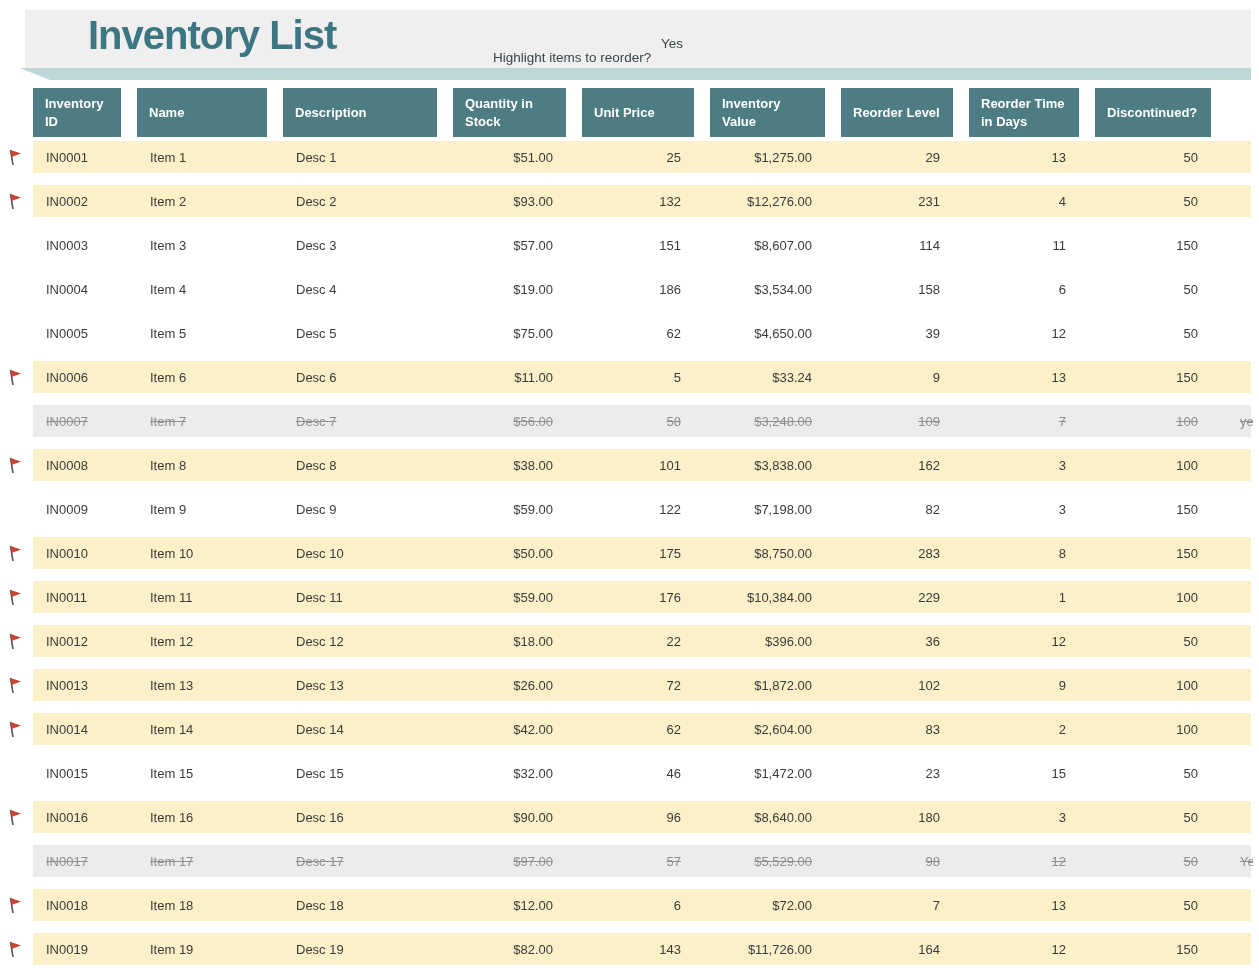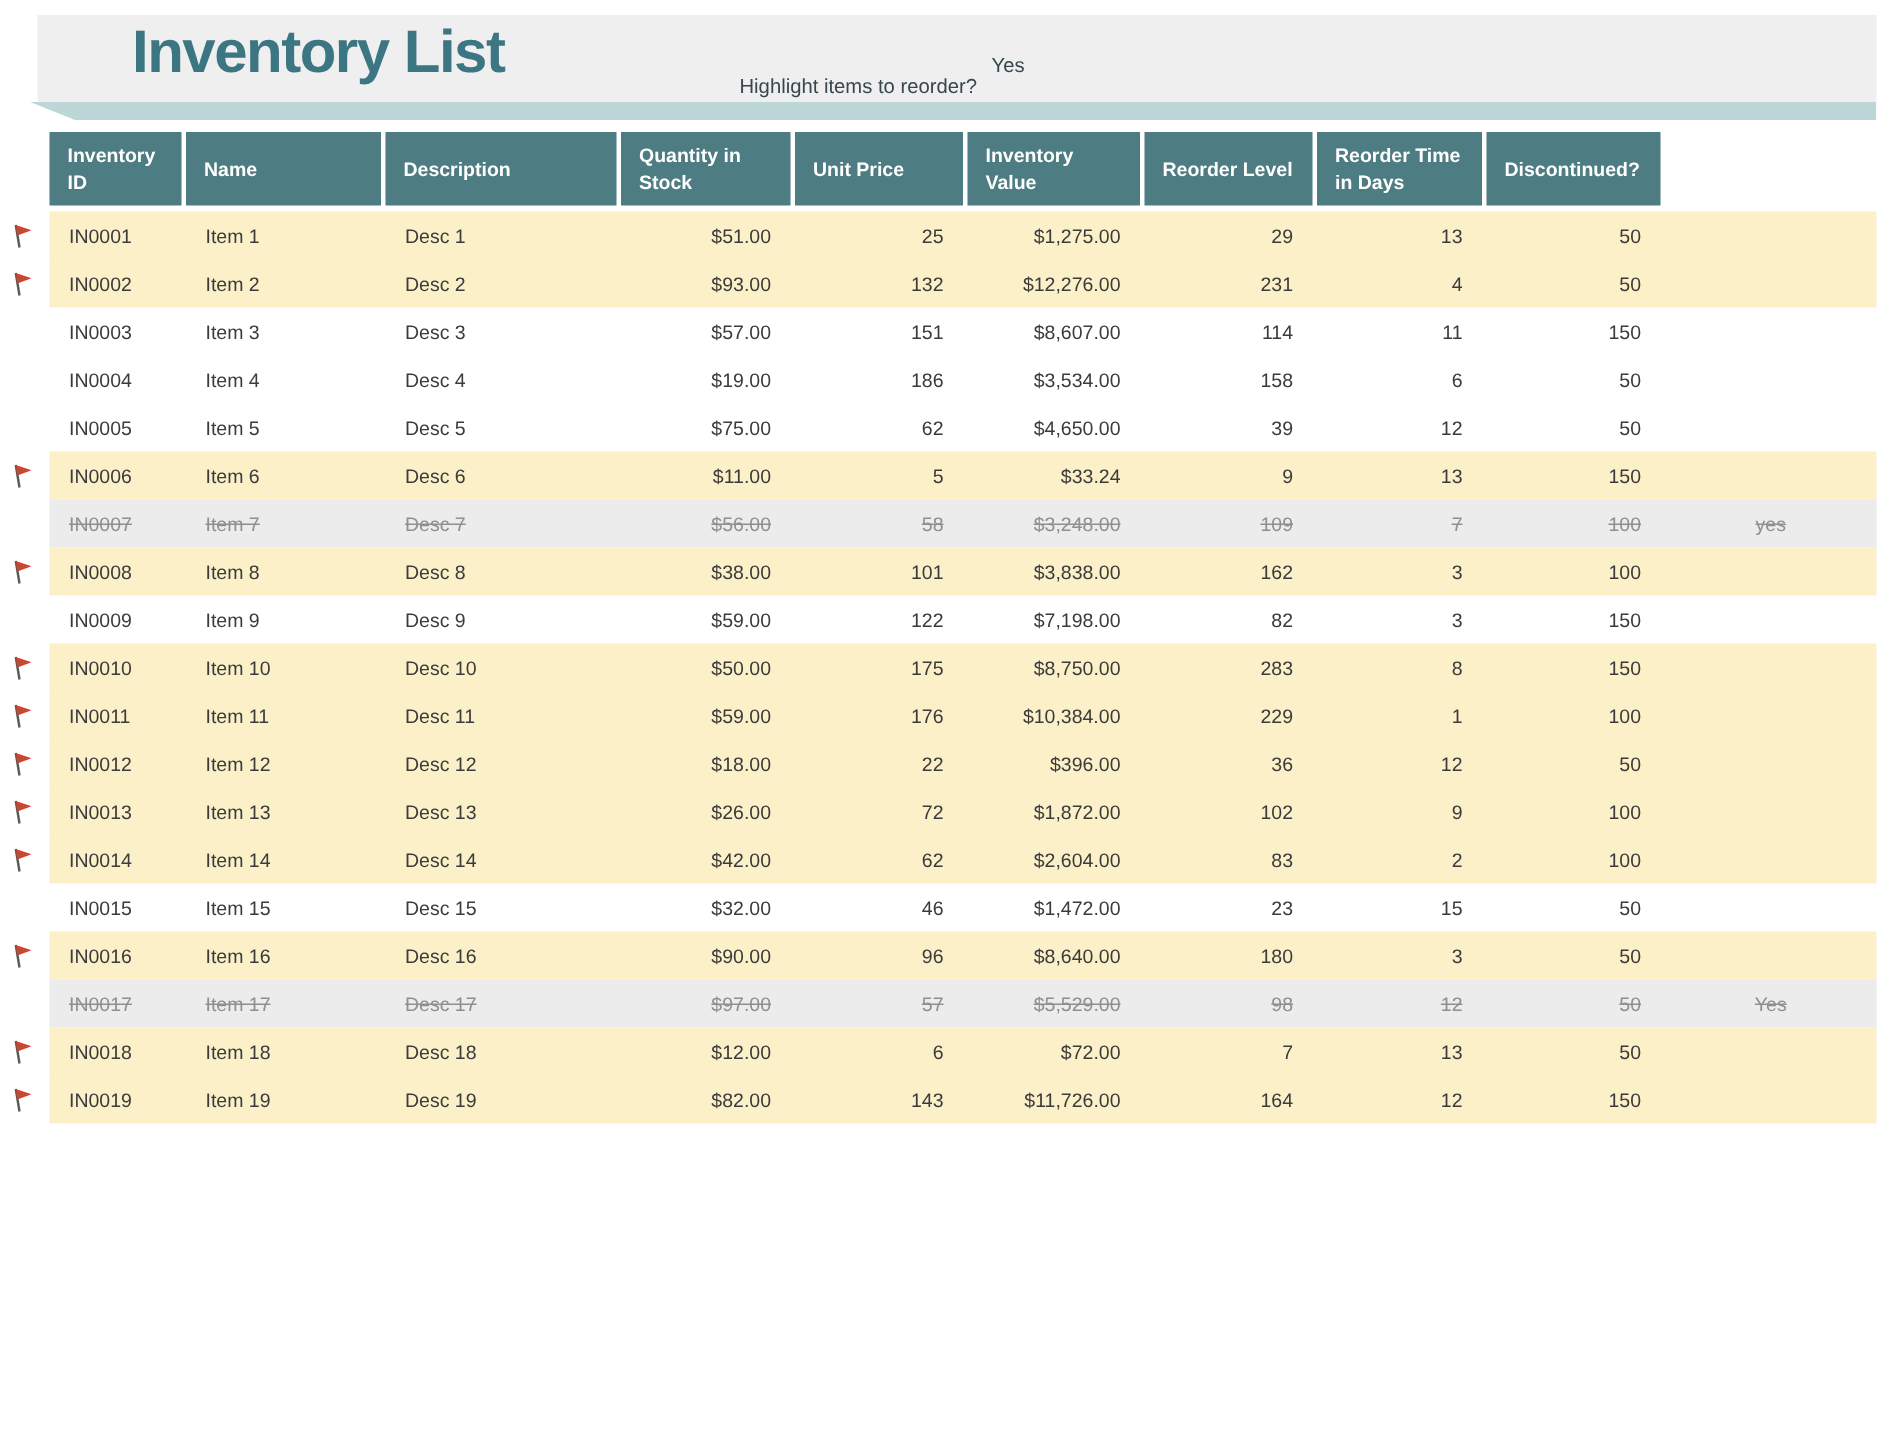--- a/index.html
+++ b/index.html
@@ -50,38 +50,38 @@
   }
   
   .table-area {
     position: absolute;
     left: 33px; top: 88px;
     width: 1218px;
   }
   .hdr-row, .body-row {
     display: grid;
     grid-template-columns: 88px 130px 154px 113px 112px 115px 112px 110px 116px 1fr;
-    column-gap: 3px;
+    column-gap: 16px;
   }
   .hdr-row { margin-bottom: 4px; }
   .hdr-cell {
     background: var(--header-teal, #4d7c82);
     color: #ffffff;
     font-size: 13px;
     font-weight: bold;
     min-height: 49px;
     display: flex;
     align-items: center;
     padding: 4px 12px;
     line-height: 1.35;
   }
   .body-row {
     position: relative;
     height: 32px;
-    margin-bottom: 0;
+    margin-bottom: 12px;
     align-items: center;
   }
   .body-row.hl    { background: var(--highlight-yellow, #fcf0c8); }
   .body-row.plain { background: transparent; }
   .body-row.strike{ background: var(--strike-bg, #ececec); }
   .cell {
     font-size: 13px;
     color: var(--cell-text, #3b3b3b);
     padding: 0 13px;
     white-space: nowrap;

